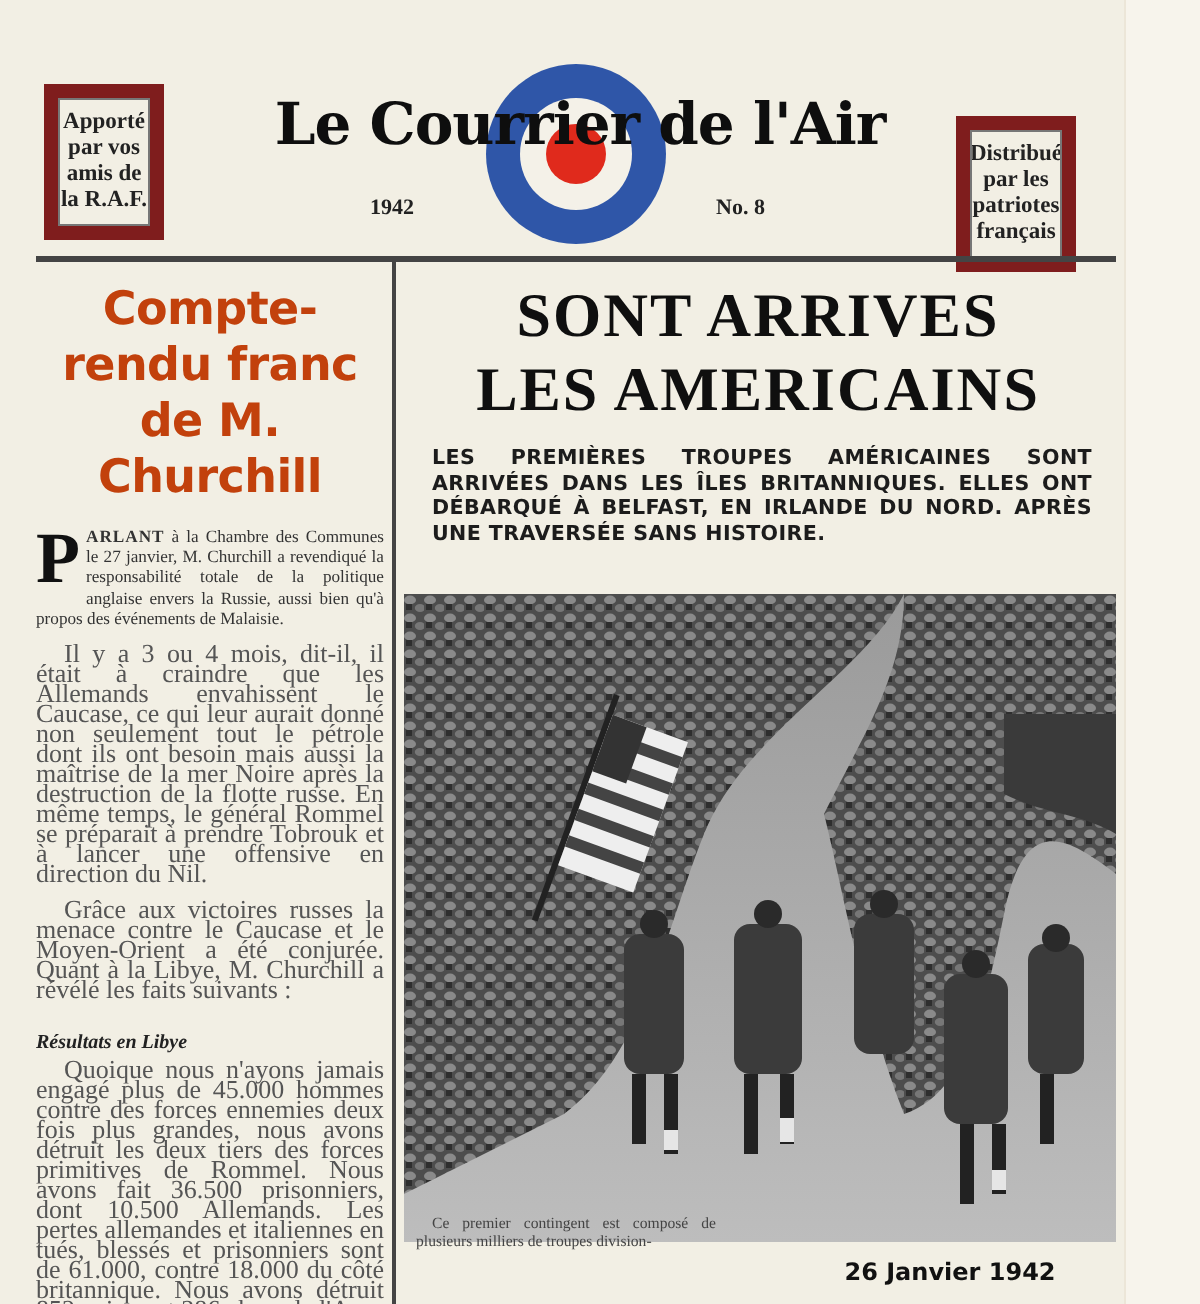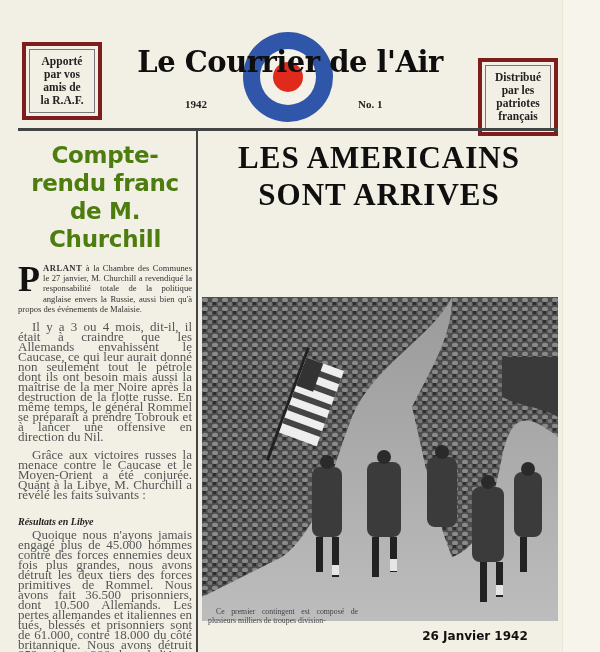--- a/index.html
+++ b/index.html
@@ -14,22 +14,22 @@
       position: absolute; left: 562px; top: 0; width: 38px; height: 652px;
       background: #f7f4ec;
       border-left: 1px solid #ece6d8;
     }
     .page {
       position: absolute; left: 0; top: 0; width: 562px; height: 652px;
       background: #f2efe4;
     }
     
     .ear-box {
-      position: absolute; top: 42px; width: 80px; height: 78px;
-      border: 4px solid #7f1d1d; box-sizing: border-box;
+      position: absolute; top: 42px; width: 60px; height: 78px;
+      border: 8px solid #7f1d1d; box-sizing: border-box;
       outline: 1px solid #777; outline-offset: -8px;
       display: flex; align-items: center; justify-content: center;
       text-align: center; flex-direction: column;
       font-family: "Liberation Serif", serif; font-size: 11.5px; line-height: 13px; color: #222;
       font-weight: bold;
     }
     .ear-left { left: 22px; }
     .ear-right { left: 478px; margin-top: 16px; }
     .ear-box span { display: block; }
 
@@ -65,21 +65,21 @@
     .column-rule {
       position: absolute; left: 196px; top: 131px; width: 2px; height: 521px;
       background: #444;
     }
     
     .left-col {
       position: absolute; left: 18px; top: 133px; width: 174px;
     }
     .left-headline {
       font-family: "DejaVu Sans", sans-serif; font-weight: bold;
-      font-size: 23px; line-height: 28px; text-align: center; color: #4d7c0f;
+      font-size: 23px; line-height: 28px; text-align: center; color: #c2410c;
       margin-top: 8px; letter-spacing: -0.3px;
     }
     .lead-para {
       margin-top: 10px; font-size: 8.6px; line-height: 10.2px; text-align: justify;
       color: #333; position: relative;
     }
     .dropcap {
       float: left; font-size: 36px; line-height: 30px; font-weight: bold;
       font-family: "Liberation Serif", serif; margin-right: 3px; margin-top: 1px; color: #111;
     }
@@ -132,21 +132,21 @@
     <span>la R.A.F.</span>
   </div>
 
   <div class="roundel">
     <div class="white"></div>
     <div class="red"></div>
   </div>
 
   <div class="masthead-title">Le Courrier de l'Air</div>
   <div class="masthead-year">1942</div>
-  <div class="masthead-number">No. 1</div>
+  <div class="masthead-number">No. 8</div>
 
   <div class="ear-box ear-right">
     <span>Distribué</span>
     <span>par les</span>
     <span>patriotes</span>
     <span>français</span>
   </div>
 
   <div class="masthead-rule"></div>
   <div class="column-rule"></div>
@@ -157,23 +157,24 @@
       <span class="dropcap">P</span><span class="caps">ARLANT</span><span> à la Chambre des Communes le 27 janvier, M. Churchill a revendiqué la responsabilité totale de la politique anglaise envers la Russie, aussi bien qu'à propos des événements de Malaisie.</span>
     </div>
     <div class="body-para">Il y a 3 ou 4 mois, dit-il, il était à craindre que les Allemands envahissent le Caucase, ce qui leur aurait donné non seulement tout le pétrole dont ils ont besoin mais aussi la maîtrise de la mer Noire après la destruction de la flotte russe. En même temps, le général Rommel se préparait à prendre Tobrouk et à lancer une offensive en direction du Nil.</div>
     <div class="body-para">Grâce aux victoires russes la menace contre le Caucase et le Moyen-Orient a été conjurée. Quant à la Libye, M. Churchill a révélé les faits suivants :</div>
     <div class="subhead">Résultats en Libye</div>
     <div class="body-para" style="margin-top:3px">Quoique nous n'ayons jamais engagé plus de 45.000 hommes contre des forces ennemies deux fois plus grandes, nous avons détruit les deux tiers des forces primitives de Rommel. Nous avons fait 36.500 prisonniers, dont 10.500 Allemands. Les pertes allemandes et italiennes en tués, blessés et prisonniers sont de 61.000, contre 18.000 du côté britannique. Nous avons détruit 852 avions et 386 chars de l'Axe.</div>
   </div>
 
   <div class="right-col">
     <div class="main-headline">
+      <div>SONT ARRIVES</div>
       <div>LES AMERICAINS</div>
-      <div>SONT ARRIVES</div>
     </div>
+    <div class="deck">LES PREMIÈRES TROUPES AMÉRICAINES SONT ARRIVÉES DANS LES ÎLES BRITANNIQUES. ELLES ONT DÉBARQUÉ À BELFAST, EN IRLANDE DU NORD. APRÈS UNE TRAVERSÉE SANS HISTOIRE.</div>
 
     <div class="photo">
       <svg width="356" height="324" viewBox="0 0 356 324" xmlns="http://www.w3.org/2000/svg">
         <defs>
           <pattern id="crowd" width="10" height="9" patternUnits="userSpaceOnUse">
             <rect width="10" height="9" fill="#4d4d4d"></rect>
             <ellipse cx="3" cy="3" rx="3" ry="2.2" fill="#8a8a8a"></ellipse>
             <ellipse cx="8" cy="7" rx="2.6" ry="2" fill="#777"></ellipse>
             <rect x="1" y="5" width="3" height="3" fill="#2e2e2e"></rect>
           </pattern>

